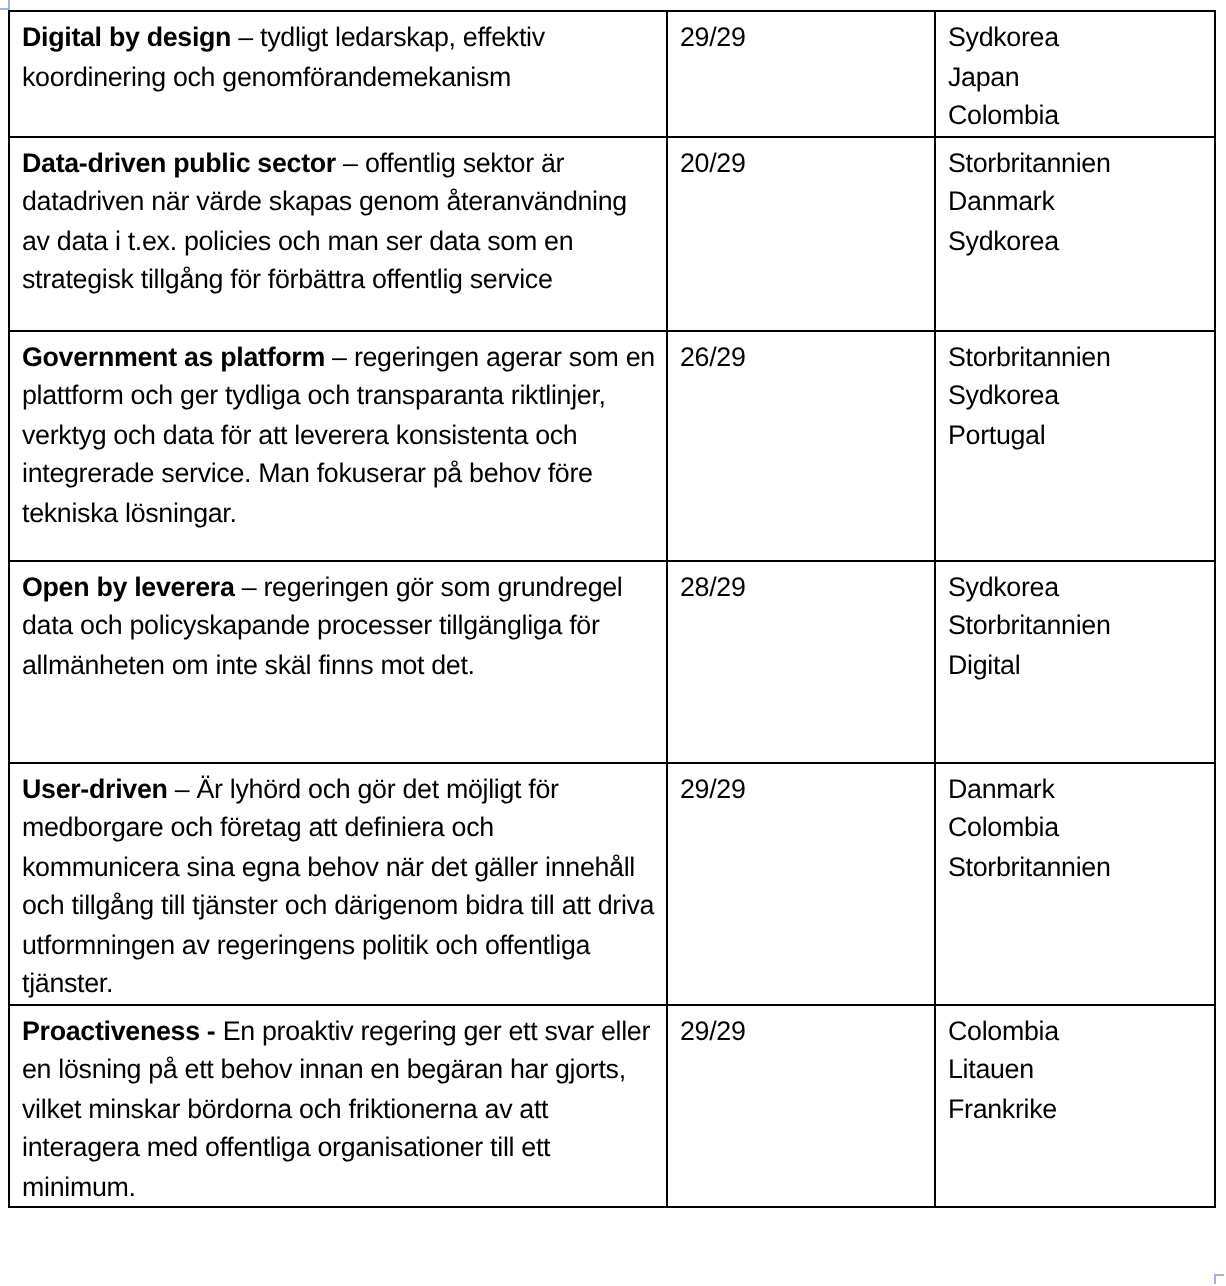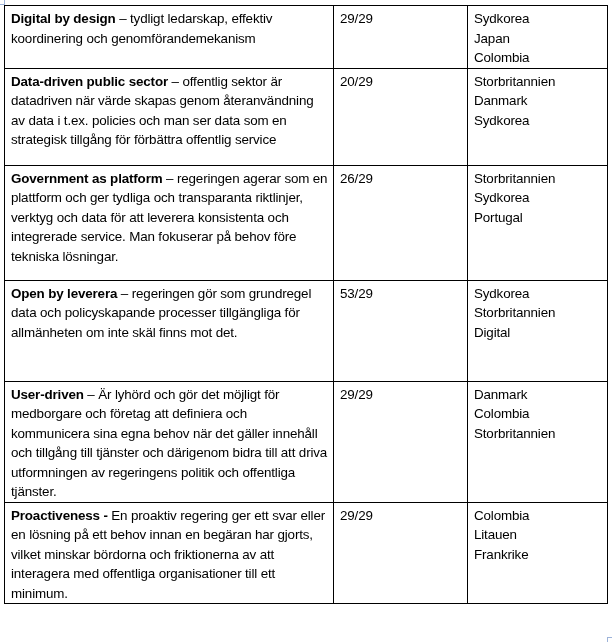--- a/index.html
+++ b/index.html
@@ -109,21 +109,21 @@
     <td>26/29</td>
     <td>
       <span class="country">Storbritannien</span>
       <span class="country">Sydkorea</span>
       <span class="country">Portugal</span>
     </td>
   </tr>
 
   <tr class="r4">
     <td><span class="term">Open by leverera</span><span> – </span><span>regeringen gör som grundregel data och policyskapande processer tillgängliga för allmänheten om inte skäl finns mot det.</span></td>
-    <td>53/29</td>
+    <td>28/29</td>
     <td>
       <span class="country">Sydkorea</span>
       <span class="country">Storbritannien</span>
       <span class="country">Digital</span>
     </td>
   </tr>
 
   <tr class="r5">
     <td><span class="term">User-driven</span><span> – </span><span>Är lyhörd och gör det möjligt för medborgare och företag att definiera och kommunicera sina egna behov när det gäller innehåll och tillgång till tjänster och därigenom bidra till att driva utformningen av regeringens politik och offentliga tjänster.</span></td>
     <td>29/29</td>

